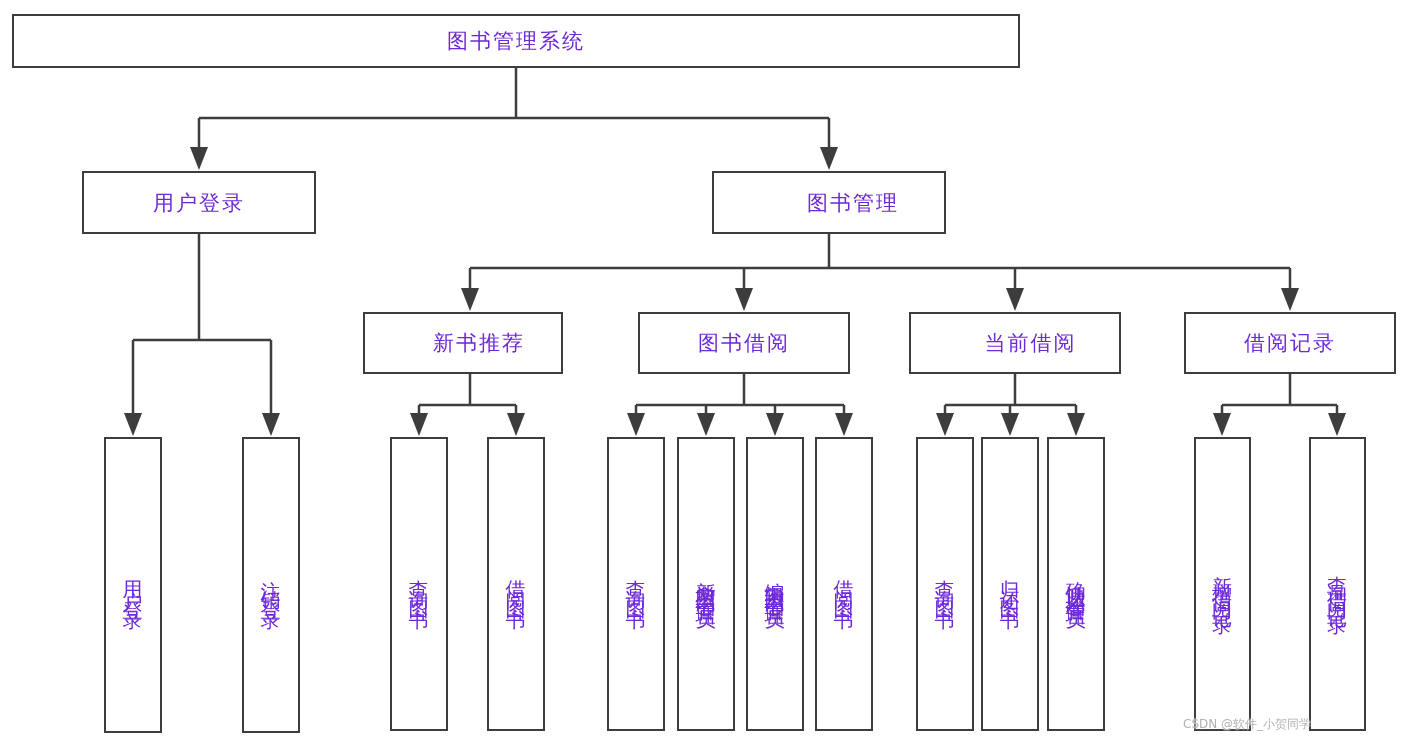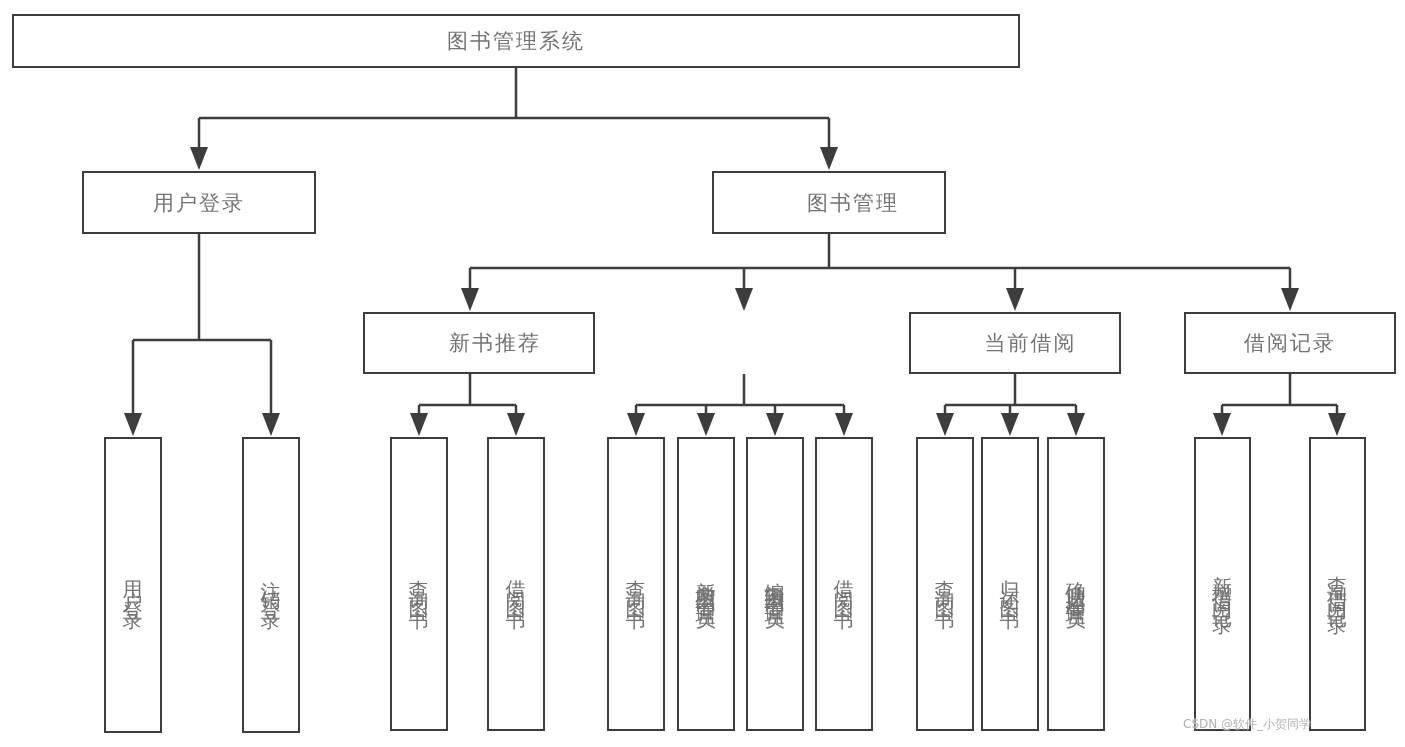--- a/index.html
+++ b/index.html
@@ -22,21 +22,21 @@
     z-index: 1;
   }
   .box {
     position: absolute;
     box-sizing: border-box;
     border: 2.5px solid #3d3d3d;
     background: #ffffff;
     display: flex;
     align-items: center;
     justify-content: center;
-    color: #737373;
+    color: #6d28d9;
     z-index: 2;
   }
   .box.h span {
     font-size: 21px;
     letter-spacing: 2px;
     white-space: nowrap;
   }
   .vtext {
     writing-mode: vertical-rl;
     text-orientation: mixed;
@@ -110,22 +110,25 @@
     <span>图书管理系统</span>
   </div>
 
   <div class="box h" style="left:82px; top:171px; width:234px; height:63px;">
     <span>用户登录</span>
   </div>
   <div class="box h" style="left:712px; top:171px; width:234px; height:63px;padding-left:48px;">
     <span>图书管理</span>
   </div>
 
-  <div class="box h" style="left:363px; top:312px; width:232px; height:62px;padding-left:32px;">
+  <div class="box h" style="left:363px; top:312px; width:200px; height:62px;padding-left:32px;">
     <span>新书推荐</span>
+  </div>
+  <div class="box h" style="left:638px; top:312px; width:212px; height:62px;">
+    <span>图书借阅</span>
   </div>
   <div class="box h" style="left:909px; top:312px; width:212px; height:62px;padding-left:31px;">
     <span>当前借阅</span>
   </div>
   <div class="box h" style="left:1184px; top:312px; width:212px; height:62px;">
     <span>借阅记录</span>
   </div>
 
   <div class="box" style="left:104px; top:437px; width:58px; height:296px;">
     <span class="vtext">用户登录</span>

